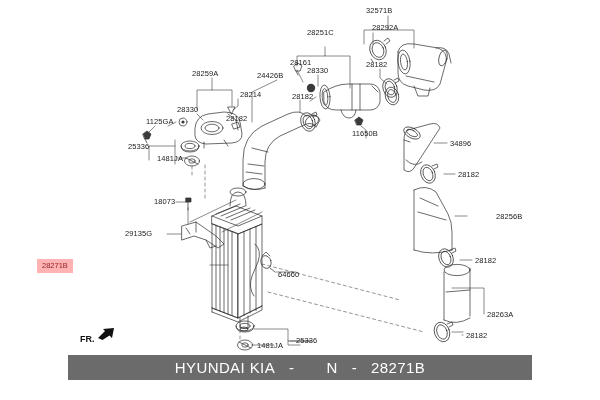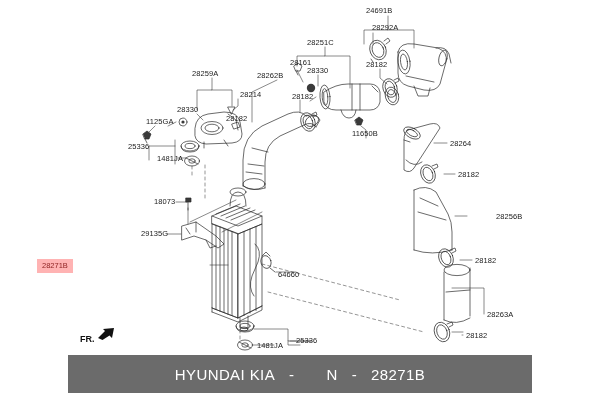--- a/index.html
+++ b/index.html
@@ -36,21 +36,21 @@
   #fr-wrap{
     position:absolute;left:80px;top:327px;
     display:flex;align-items:flex-end;gap:1px;
   }
   #fr-text{
     font-family:"Liberation Sans", sans-serif;
     font-size:9px;font-weight:bold;color:#111;line-height:1;
   }
   #fr-arrow{margin-bottom:3px;}
   #banner{
-    position:absolute;left:68px;top:355px;width:464px;height:38px;
+    position:absolute;left:68px;top:355px;width:464px;height:25px;
     background:#6b6b6b;
     display:flex;align-items:center;justify-content:center;
     gap:14px;
   }
   .banner-txt{
     color:#ffffff;
     font-family:"Liberation Sans", sans-serif;
     font-size:15px;
     letter-spacing:.4px;
     white-space:nowrap;
@@ -337,43 +337,43 @@
       <path d="M262 264 L400 300"></path>
       <path d="M268 292 L424 332"></path>
       <path d="M240 330 L240 340"></path>
       <path d="M192 166 L192 176"></path>
     </g>
 
   </g>
 </svg>
 
 <div id="labels">
-  <span class="lbl" style="left:366px;top:7px">24691B</span>
+  <span class="lbl" style="left:366px;top:7px">32571B</span>
   <span class="lbl" style="left:372px;top:24px">28292A</span>
   <span class="lbl" style="left:366px;top:61px">28182</span>
-  <span class="lbl" style="left:307px;top:39px">28251C</span>
+  <span class="lbl" style="left:307px;top:29px">28251C</span>
   <span class="lbl" style="left:290px;top:59px">28161</span>
   <span class="lbl" style="left:307px;top:67px">28330</span>
   <span class="lbl" style="left:292px;top:93px">28182</span>
   <span class="lbl" style="left:352px;top:130px">11650B</span>
   <span class="lbl" style="left:192px;top:70px">28259A</span>
   <span class="lbl" style="left:240px;top:91px">28214</span>
   <span class="lbl" style="left:177px;top:106px">28330</span>
   <span class="lbl" style="left:146px;top:118px">1125GA</span>
   <span class="lbl" style="left:226px;top:115px">28182</span>
-  <span class="lbl" style="left:257px;top:72px">28262B</span>
+  <span class="lbl" style="left:257px;top:72px">24426B</span>
   <span class="lbl" style="left:128px;top:143px">25336</span>
   <span class="lbl" style="left:157px;top:155px">1481JA</span>
   <span class="lbl" style="left:154px;top:198px">18073</span>
-  <span class="lbl" style="left:141px;top:230px">29135G</span>
+  <span class="lbl" style="left:125px;top:230px">29135G</span>
   <span class="lbl-hi" style="left:37px;top:259px">28271B</span>
   <span class="lbl" style="left:278px;top:271px">64660</span>
   <span class="lbl" style="left:257px;top:342px">1481JA</span>
   <span class="lbl" style="left:296px;top:337px">25336</span>
-  <span class="lbl" style="left:450px;top:140px">28264</span>
+  <span class="lbl" style="left:450px;top:140px">34896</span>
   <span class="lbl" style="left:458px;top:171px">28182</span>
   <span class="lbl" style="left:496px;top:213px">28256B</span>
   <span class="lbl" style="left:475px;top:257px">28182</span>
   <span class="lbl" style="left:487px;top:311px">28263A</span>
   <span class="lbl" style="left:466px;top:332px">28182</span>
 </div>
 
 <div id="fr-wrap">
   <span id="fr-text">FR.</span>
   <svg id="fr-arrow" width="20" height="14" viewBox="0 0 20 14">

